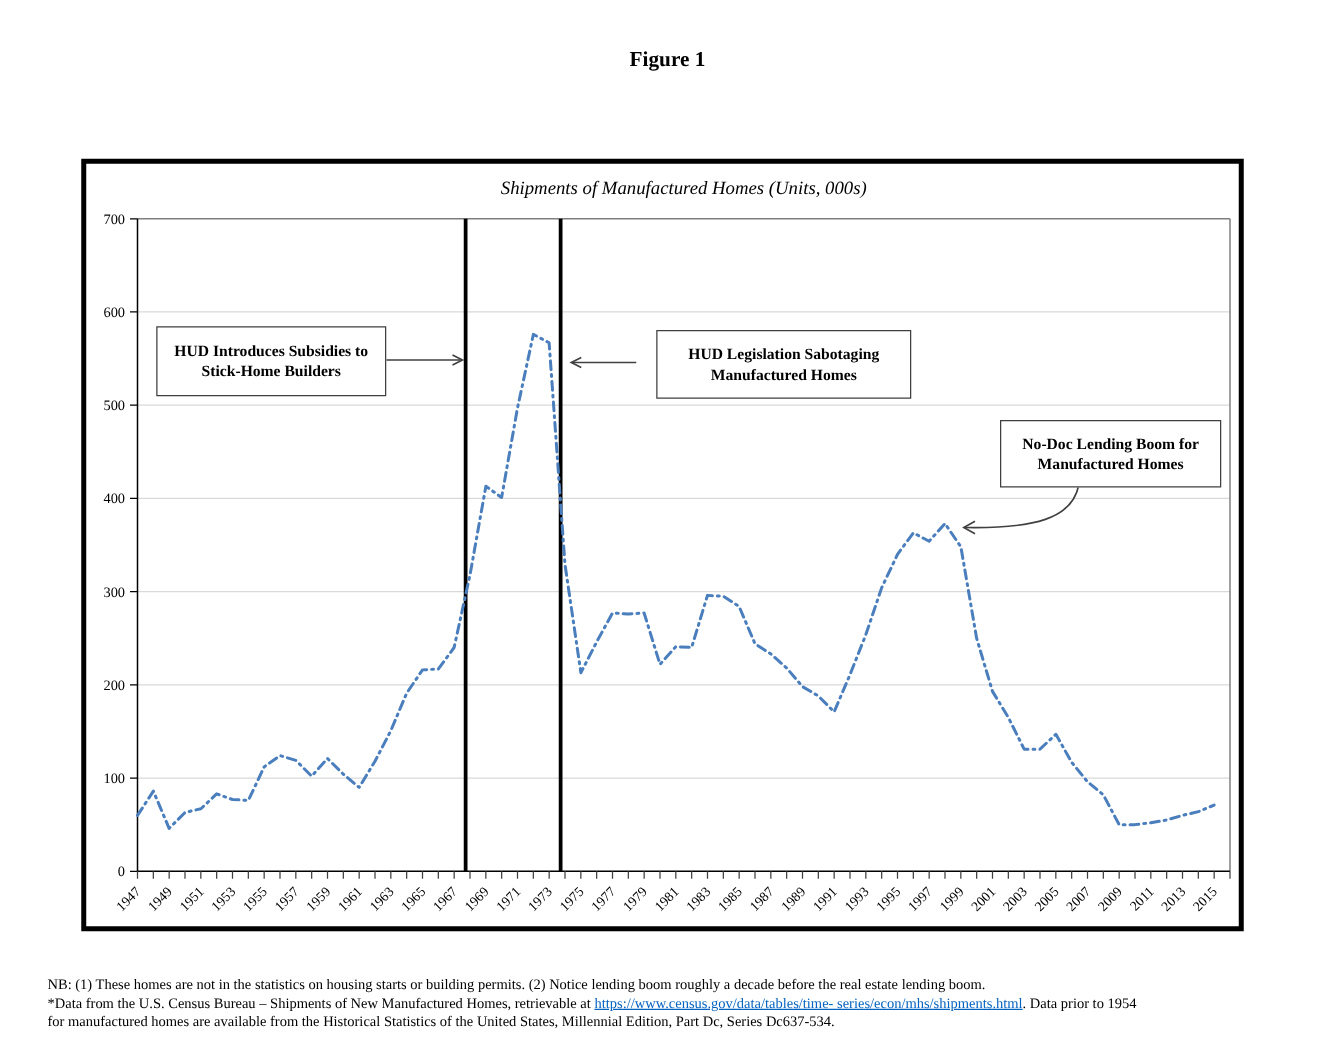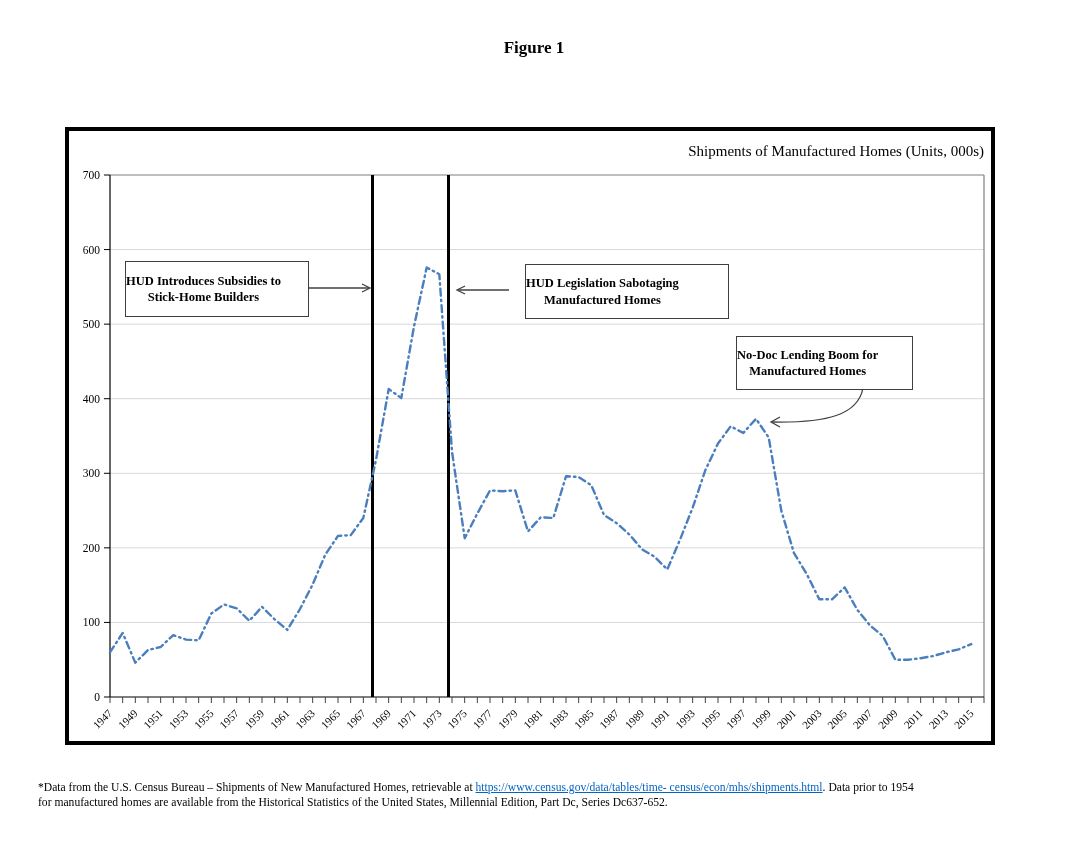--- a/index.html
+++ b/index.html
@@ -2,30 +2,30 @@
 <html><head>
 <meta charset="utf-8">
 <style>
   html,body{margin:0;padding:0;background:#fff;}
   .page{position:relative;width:1068px;height:847px;background:#ffffff;overflow:hidden;
         font-family:"Liberation Serif","DejaVu Serif",serif;color:#000;}
   .figure-label{position:absolute;top:38px;left:0;width:1068px;text-align:center;
         font-size:17px;font-weight:bold;}
   .figure-box{position:absolute;left:65px;top:127px;width:922px;height:610px;
         border:4px solid #000;background:#fff;}
-  .chart-title{position:absolute;left:41px;top:12px;width:874px;text-align:right;
-        font-size:15px;}
+  .chart-title{position:absolute;left:41px;top:12px;width:874px;text-align:center;
+        font-size:15px;font-style:italic;}
   #plot{position:absolute;left:0;top:0;}
   .ann{position:absolute;background:#fff;border:1.5px solid #3f3f3f;
-        display:flex;align-items:center;justify-content:flex-start;text-align:center;
+        display:flex;align-items:center;justify-content:center;text-align:center;
         font-weight:bold;font-size:12.5px;line-height:1.3;}
   .ann span{white-space:pre-line;}
   .ann1{left:56px;top:130px;width:182px;height:54px;}
   .ann2{left:440px;top:133px;width:202px;height:53px;margin-left:16px;}
-  .ann3{left:667px;top:205px;width:175px;height:52px;}
+  .ann3{left:731px;top:205px;width:175px;height:52px;}
   .notes{position:absolute;left:38px;top:780px;width:1010px;font-size:11.6px;
         line-height:15px;white-space:nowrap;}
   .link{color:#0563c1;text-decoration:underline;cursor:pointer;}
 </style>
 </head>
 <body>
 
 <div class="page">
 
   <div class="figure-label">Figure 1</div>
@@ -184,17 +184,18 @@
       <span>HUD Legislation Sabotaging
 Manufactured Homes</span>
     </div>
     <div class="ann ann3">
       <span>No-Doc Lending Boom for
 Manufactured Homes</span>
     </div>
   </div>
 
   <div class="notes">
-    <div><span>*Data from the U.S. Census Bureau – Shipments of New Manufactured Homes, retrievable at </span><a class="link">https://www.census.gov/data/tables/time- census/econ/mhs/shipments.html</a><span>. Data prior to 1954</span></div>
-    <div>for manufactured homes are available from the Historical Statistics of the United States, Millennial Edition, Part Dc, Series Dc637-652.</div>
+    <div>NB: (1) These homes are not in the statistics on housing starts or building permits. (2) Notice lending boom roughly a decade before the real estate lending boom.</div>
+    <div><span>*Data from the U.S. Census Bureau – Shipments of New Manufactured Homes, retrievable at </span><a class="link">https://www.census.gov/data/tables/time- series/econ/mhs/shipments.html</a><span>. Data prior to 1954</span></div>
+    <div>for manufactured homes are available from the Historical Statistics of the United States, Millennial Edition, Part Dc, Series Dc637-534.</div>
   </div>
 
 </div>
 
 </body></html>

